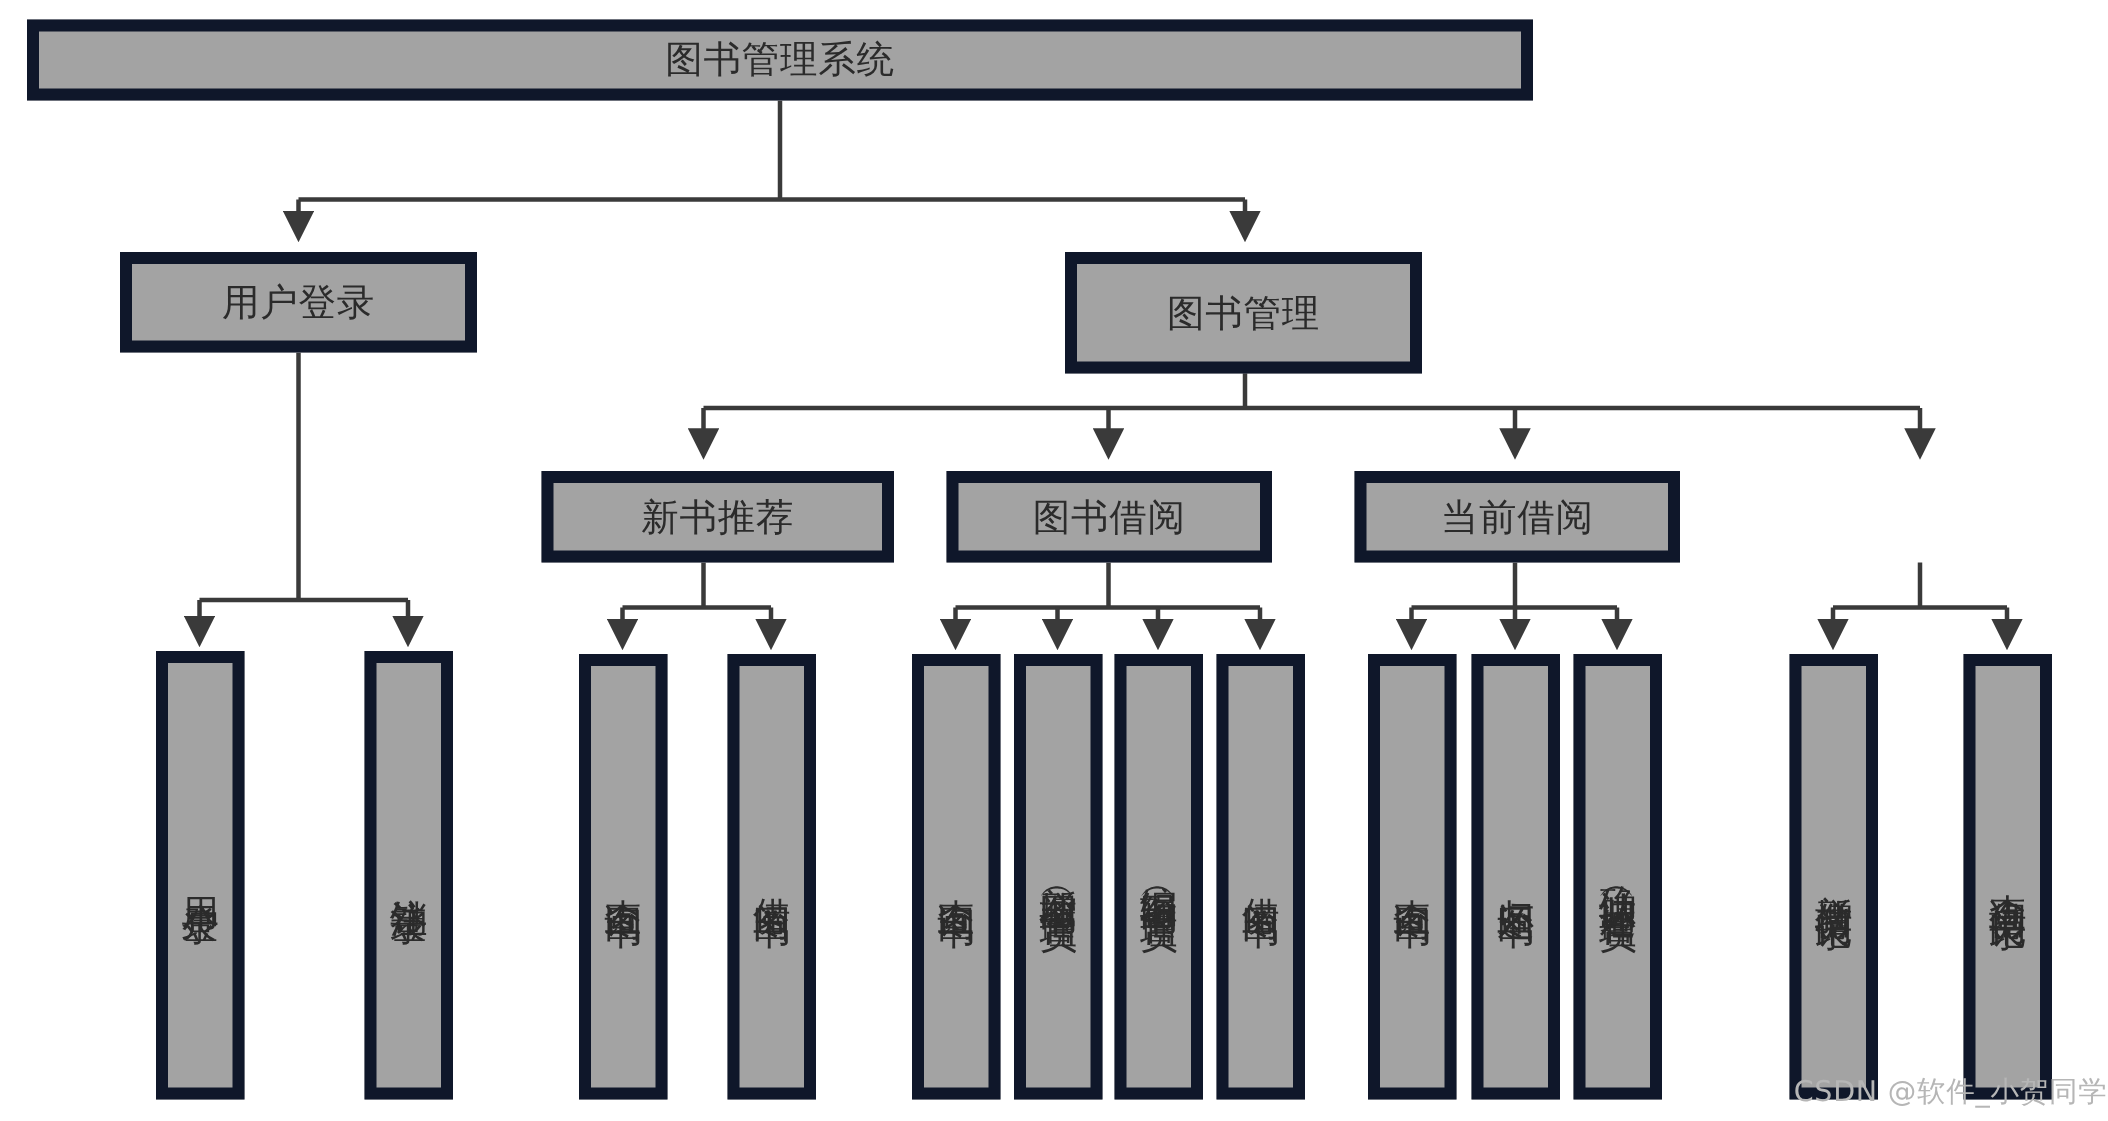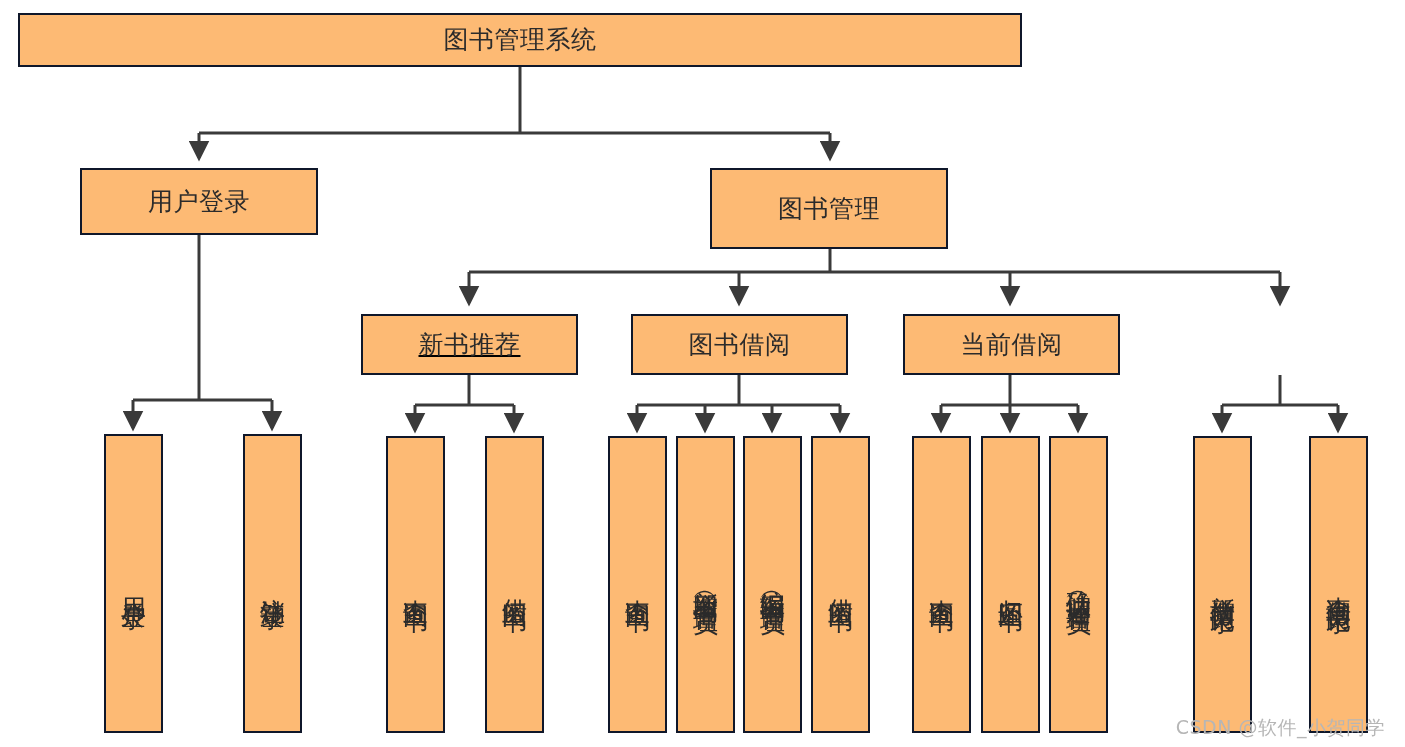--- a/index.html
+++ b/index.html
@@ -22,22 +22,22 @@
     position: absolute;
     left: 0;
     top: 0;
     width: 1405px;
     height: 747px;
     pointer-events: none;
   }
   .node {
     position: absolute;
     box-sizing: border-box;
-    background: #fdba74;
-    border: 2px solid #0f172a;
+    background: #a3a3a3;
+    border: 8px solid #0f172a;
     display: flex;
     align-items: center;
     justify-content: center;
     overflow: hidden;
   }
   .node-label {
     color: #2b2b2b;
     line-height: 1.18;
     white-space: nowrap;
     letter-spacing: 0.5px;
@@ -59,21 +59,21 @@
     writing-mode: vertical-rl;
     text-orientation: upright;
     font-size: 25px;
     line-height: 1.08;
     letter-spacing: 3px;
     text-align: center;
     white-space: nowrap;
   }
   .watermark {
     position: absolute;
-    right: 20px;
+    right: 0;
     bottom: 6px;
     font-size: 19px;
     color: #b6b6b6;
     letter-spacing: 0.5px;
     white-space: nowrap;
     pointer-events: none;
   }
 </style>
 </head>
 <body>
@@ -135,21 +135,21 @@
     <span class="node-label">图书管理系统</span>
   </div>
 
   <div class="node horiz" style="left:80px; top:168px; width:238px; height:67px;">
     <span class="node-label">用户登录</span>
   </div>
   <div class="node horiz" style="left:710px; top:168px; width:238px; height:81px;">
     <span class="node-label">图书管理</span>
   </div>
 
-  <div class="node horiz" style="left:361px; top:314px; width:217px; height:61px;text-decoration:underline;">
+  <div class="node horiz" style="left:361px; top:314px; width:235px; height:61px;">
     <span class="node-label">新书推荐</span>
   </div>
   <div class="node horiz" style="left:631px; top:314px; width:217px; height:61px;">
     <span class="node-label">图书借阅</span>
   </div>
   <div class="node horiz" style="left:903px; top:314px; width:217px; height:61px;">
     <span class="node-label">当前借阅</span>
   </div>
 
   <div class="node vert" style="left:104px; top:434px; width:59px; height:299px;">

